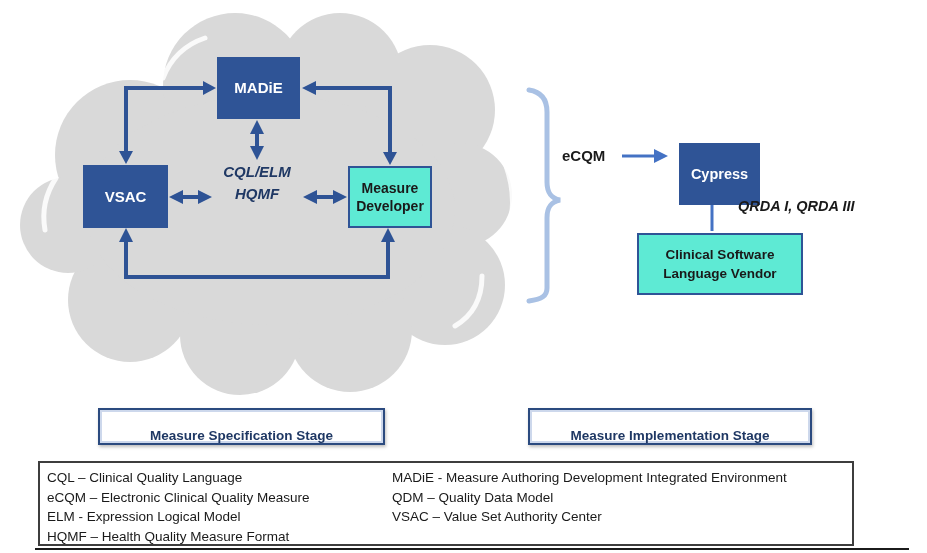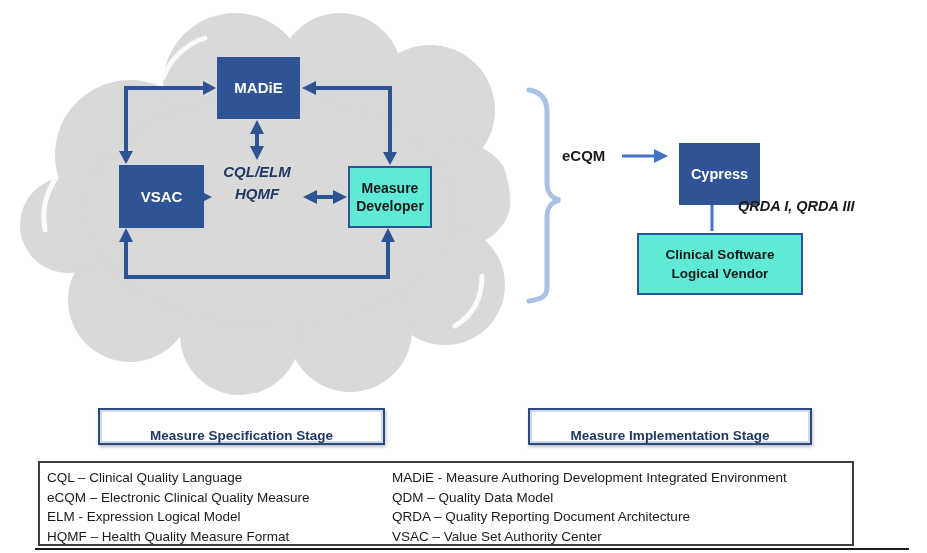--- a/index.html
+++ b/index.html
@@ -115,21 +115,21 @@
     <g>
       <path class="ln-med" d="M712 231 V203"></path>
       <polygon class="hd-med" points="712,189 705,203 719,203"></polygon>
     </g>
   </svg>
 
   <div class="node filled" style="left:217px;top:57px;width:83px;height:62px;">
     <span>MADiE</span>
   </div>
 
-  <div class="node filled" style="left:83px;top:165px;width:85px;height:63px;margin-left:36px;">
+  <div class="node filled" style="left:83px;top:165px;width:85px;height:63px;">
     <span>VSAC</span>
   </div>
 
   <div class="node outlined" style="left:348px;top:166px;width:84px;height:62px;font-size:14px;padding:0 4px;">
     <span>Measure Developer</span>
   </div>
 
   <div class="artifacts">
     <div>CQL/ELM</div>
     <div>HQMF</div>
@@ -137,39 +137,38 @@
 
   <div class="flow-label" style="left:562px;top:147px;font-size:15px;">eCQM</div>
 
   <div class="node filled" style="left:672px;top:143px;width:81px;height:62px;font-size:14.5px;margin-left:7px;">
     <span>Cypress</span>
   </div>
 
   <div class="flow-label" style="left:738px;top:198px;font-size:14.5px;font-style:italic;">QRDA I, QRDA III</div>
 
   <div class="node outlined" style="left:637px;top:233px;width:166px;height:62px;font-size:13.5px;line-height:19px;padding:0 14px;">
-    <span>Clinical Software Logical Vendor</span>
+    <span>Clinical Software Language Vendor</span>
   </div>
 
   <div class="stage" style="left:98px;top:408px;width:287px;height:37px;">
     <span>Measure Specification Stage</span>
   </div>
   <div class="stage" style="left:528px;top:408px;width:284px;height:37px;">
     <span>Measure Implementation Stage</span>
   </div>
 
   <div class="legend">
     <div class="col1">
       <div>CQL – Clinical Quality Language</div>
       <div>eCQM – Electronic Clinical Quality Measure</div>
       <div>ELM - Expression Logical Model</div>
       <div>HQMF – Health Quality Measure Format</div>
     </div>
     <div class="col2">
       <div>MADiE - Measure Authoring Development Integrated Environment</div>
       <div>QDM – Quality Data Model</div>
-      <div>QRDA – Quality Reporting Document Architecture</div>
       <div>VSAC – Value Set Authority Center</div>
     </div>
   </div>
 
   <div class="bottom-rule"></div>
 </div>
 
 </body></html>

